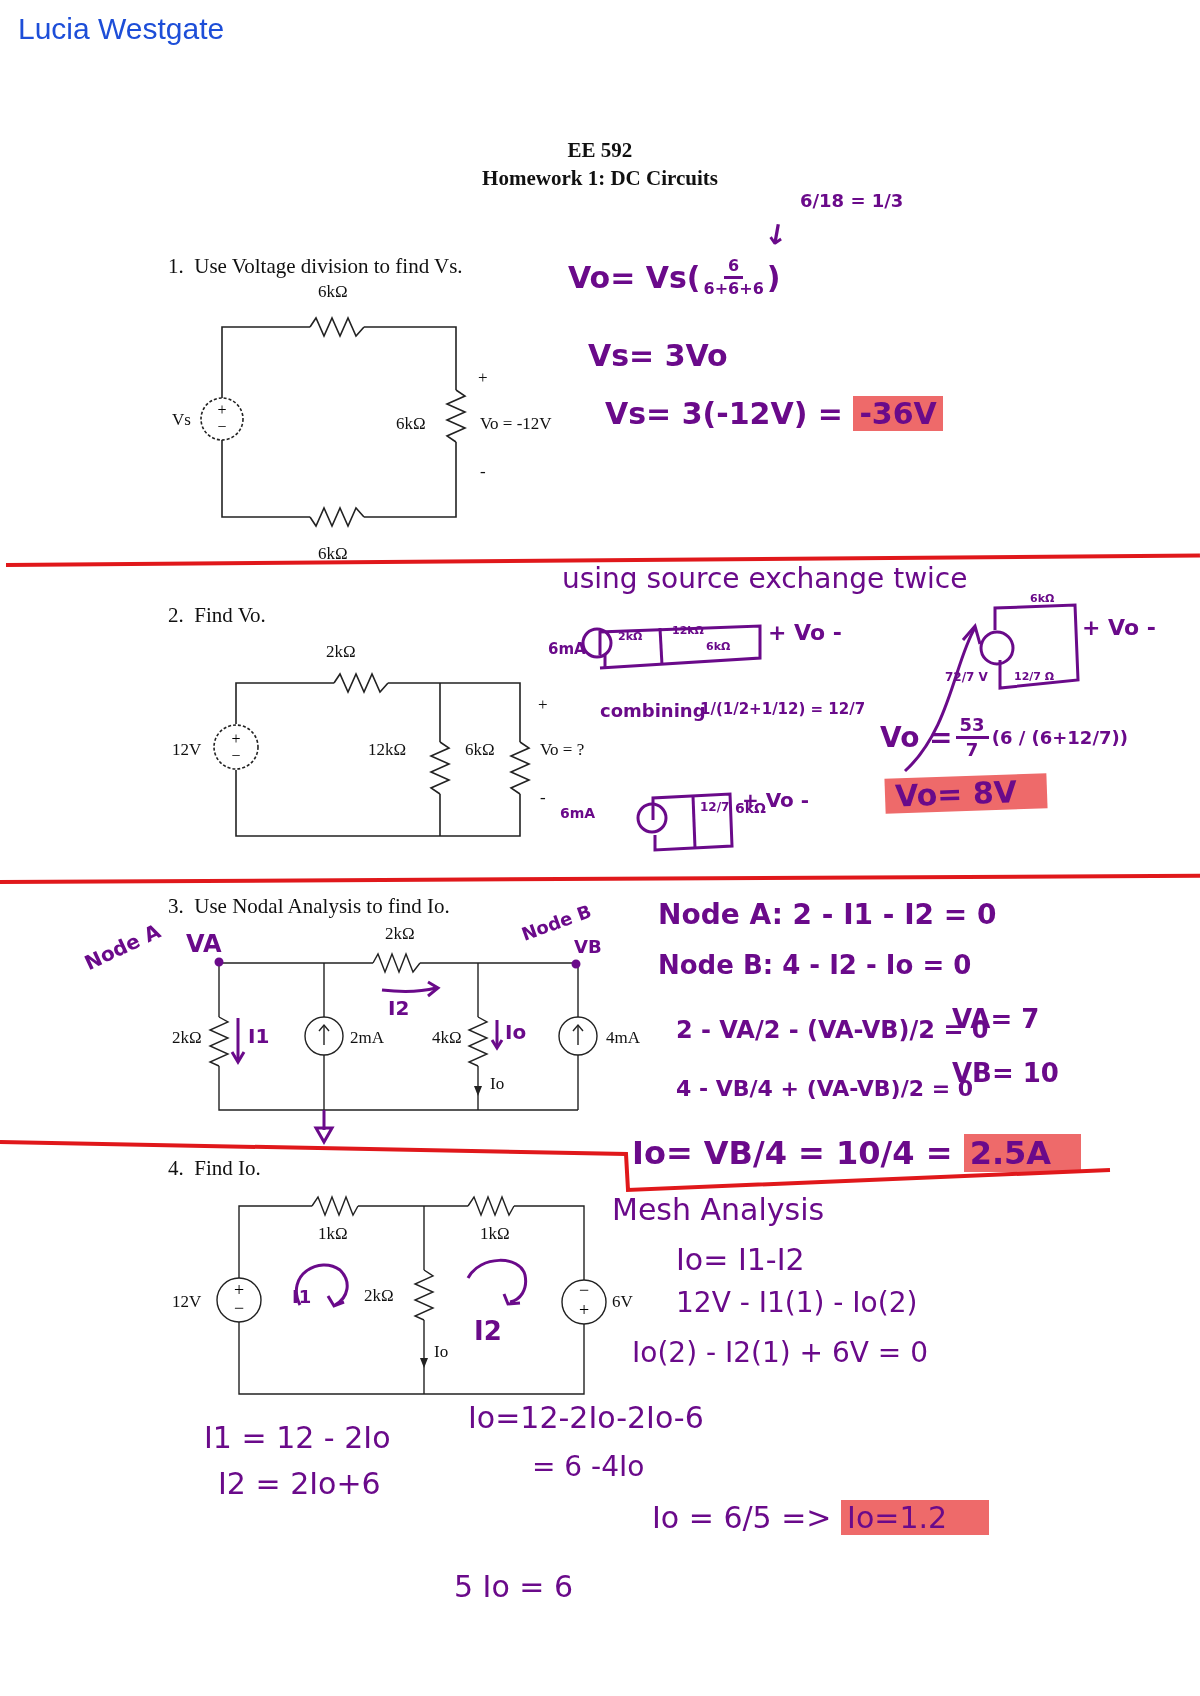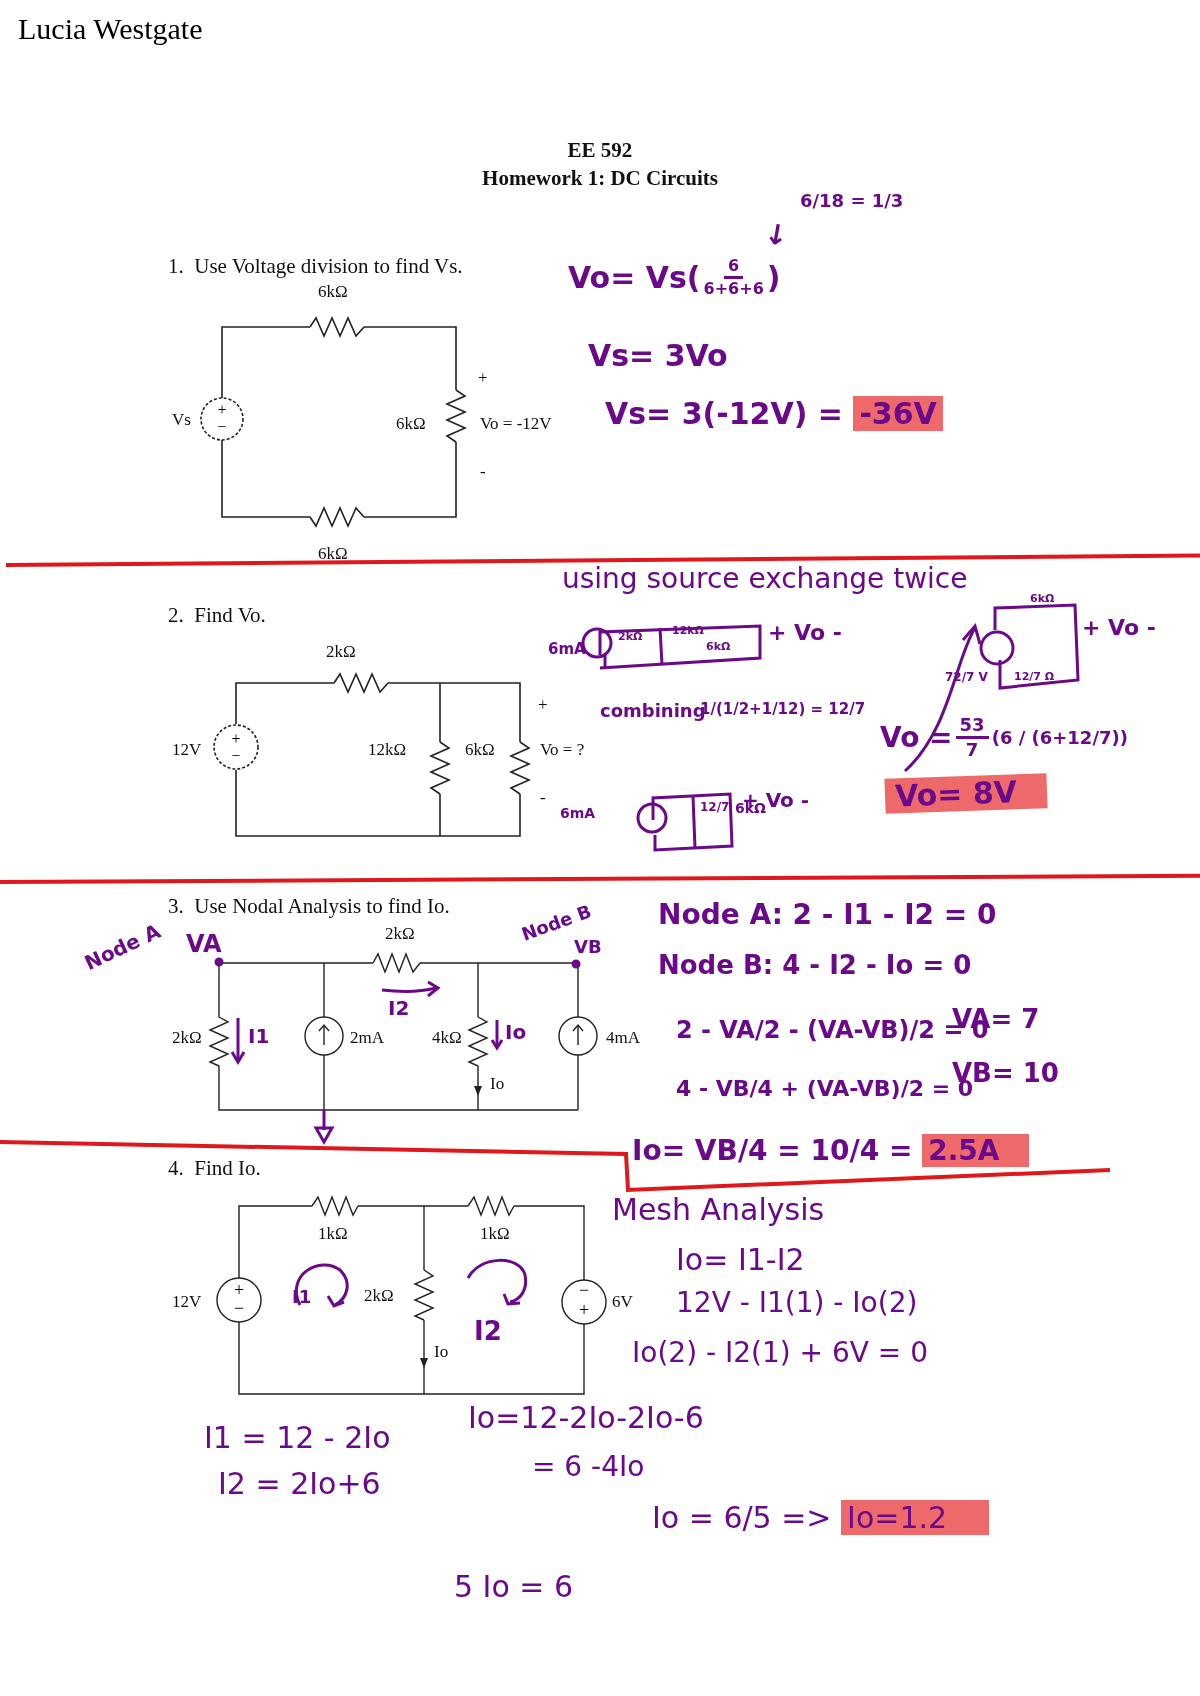--- a/index.html
+++ b/index.html
@@ -1,20 +1,20 @@
 <!DOCTYPE html>
 <html><head>
 <meta charset="utf-8">
 <style>
   html, body { margin:0; padding:0; background:#ffffff; }
   body { width:1200px; height:1696px; position:relative; overflow:hidden; font-family:"Liberation Serif", serif; color:#111; }
   .abs { position:absolute; }
   .print { font-family:"Liberation Serif", serif; color:#111; }
   .hw { font-family:"DejaVu Sans", sans-serif; color:#6a0a8a; font-weight:bold; white-space:nowrap; }
-  .hw-red { font-family:Liberation Serif, serif; color:#000000; white-space:nowrap; }
+  .hw-red { font-family:Liberation Sans, sans-serif; color:#1d4ed8; white-space:nowrap; }
   .hl { background:#ee6a6a; padding:0 6px; }
   .title { left:0; width:1200px; text-align:center; font-weight:bold; font-size:21px; }
   .q { font-size:21px; }
   .lbl { font-size:17px; }
   svg.circ { position:absolute; overflow:visible; }
   .frac { display:inline-flex; flex-direction:column; align-items:center; vertical-align:middle; line-height:1; margin:0 3px; }
   .frac .num { border-bottom:3px solid #6a0a8a; padding:0 4px 2px; }
   .frac .den { padding-top:2px; }
   .divider { position:absolute; height:0; border-top:4px solid #e0181b; }
 </style>
@@ -191,21 +191,21 @@
 <div class="abs hw" style="left:248px;top:1024px;font-size:20px;">I1</div>
 <div class="abs hw" style="left:388px;top:996px;font-size:20px;">I2</div>
 <div class="abs hw" style="left:505px;top:1020px;font-size:20px;">Io</div>
 
 <div class="abs hw" style="left:658px;top:898px;font-size:28px;">Node A: 2 - I1 - I2 = 0</div>
 <div class="abs hw" style="left:658px;top:950px;font-size:26px;">Node B: 4 - I2 - Io = 0</div>
 <div class="abs hw" style="left:676px;top:1016px;font-size:24px;">2 - VA/2 - (VA-VB)/2 = 0</div>
 <div class="abs hw" style="left:676px;top:1076px;font-size:22px;">4 - VB/4 + (VA-VB)/2 = 0</div>
 <div class="abs hw" style="left:952px;top:1004px;font-size:26px;">VA= 7</div>
 <div class="abs hw" style="left:952px;top:1058px;font-size:26px;">VB= 10</div>
-<div class="abs hw" style="left:632px;top:1134px;font-size:28px;">
+<div class="abs hw" style="left:632px;top:1134px;font-size:32px;">
   <span>Io= VB/4 = 10/4 =</span>
   <span class="hl" style="padding-right:30px;">2.5A</span>
 </div>
 
 <svg class="circ" style="left:0;top:0;" width="1200" height="1696">
   <polyline points="0,1142 626,1154 628,1190 1110,1170" stroke="#e0181b" stroke-width="4" fill="none"></polyline>
 </svg>
 
 <div class="abs print q" style="left:168px;top:1156px;">
   <span>4.</span>&nbsp;&nbsp;<span>Find Io.</span>

